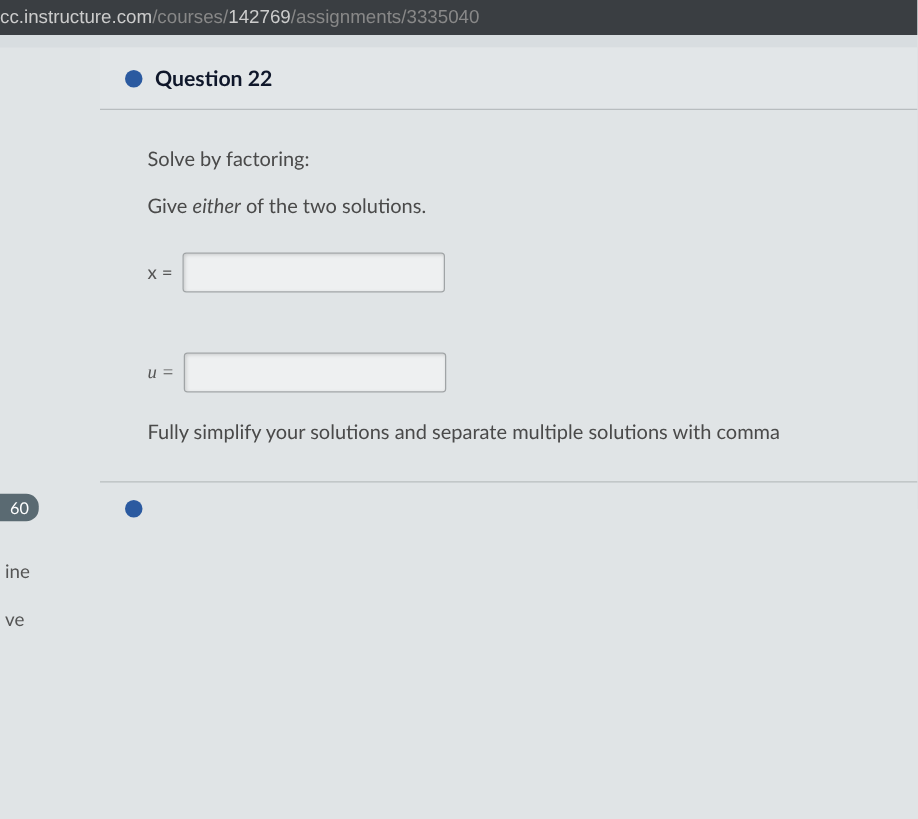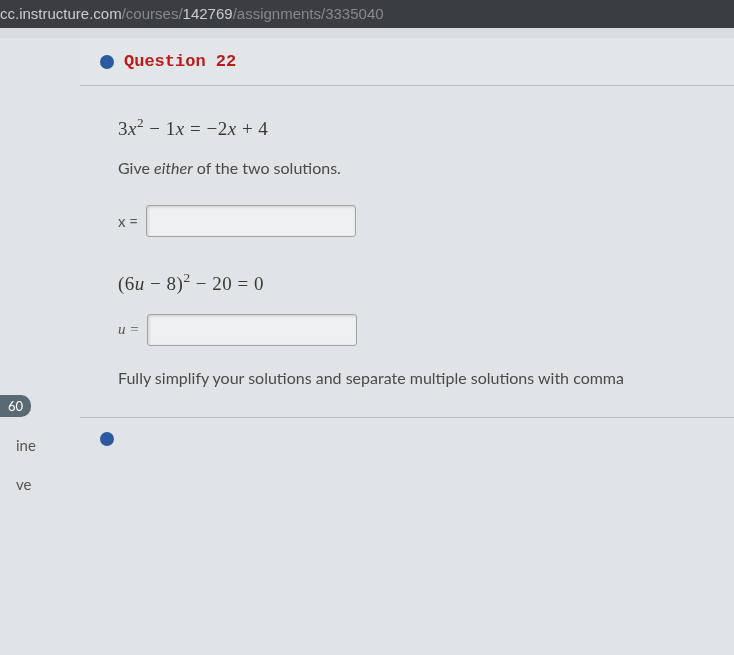--- a/index.html
+++ b/index.html
@@ -40,23 +40,22 @@
     .question-header.first { border-top: none; margin-top: 10px;}
     .bullet {
       width: 14px;
       height: 14px;
       border-radius: 50%;
       background: #2b5aa0;
       flex: none;
     }
     .q-title {
       font-weight: 700;
-      color: #b91c1c;
+      color: #0f172a;
       font-size: 17px;
-      font-family: Liberation Mono, monospace;
     }
     .q-body {
       padding: 30px 20px 10px 38px;
       color: #4a4a4a;
     }
     .prompt-text {
       font-size: 16px;
       margin-bottom: 18px;
       color: #4a4a4a;
     }
@@ -103,23 +102,23 @@
       font-size: 15px;
       line-height: 1.4;
     }
     .side-badge {
       background: #5a6a72;
       color: #fff;
       border-radius: 0 10px 10px 0;
       padding: 2px 8px;
       font-size: 13px;
       display: inline-block;
-      margin-bottom: 18px;
+      margin-bottom: 30px;
     }
-    .side-word { margin-bottom: 18px; padding-left: 16px; }
+    .side-word { margin-bottom: 18px; padding-left: 4px; }
     .q23-body { padding: 24px 20px 10px 38px; color: #4a4a4a; }
     .final-hint { font-size: 16px; color: #4a4a4a; margin-top: 22px; white-space: nowrap;}
     .tiny-bullet-row{
       border-top: 1px solid #b8bdbf;
       margin-top: 20px;
       padding: 14px 20px;
       display:flex; align-items:center; gap:10px;
     }
   </style>
 </head>
@@ -135,32 +134,31 @@
     <div class="side-badge">60</div>
     <div class="side-word">ine</div>
     <div class="side-word">ve</div>
   </div>
 
   <div class="question-header first">
     <span class="bullet"></span>
     <span class="q-title">Question 22</span>
   </div>
   <div class="q-body">
-    <div class="equation">3<span style="font-style:italic">x</span><sup>2</sup> − 1<span style="font-style:italic">x</span> = −2<span style="font-style:italic">x</span> + 4</div>
+    <div class="prompt-text">Solve by factoring:</div>
     <div class="hint-text">
       <span>Give </span><em>either</em><span> of the two solutions.</span>
     </div>
     <div class="answer-row">
       <span>x =</span>
       <input class="answer-input" type="text" style="">
     </div>
   </div>
 
   <div class="q23-body">
-    <div class="equation">(6<span style="font-style:italic">u</span> − 8)<sup>2</sup> − 20 = 0</div>
     <div class="answer-row" style="margin-top:14px">
       <span class="var">u =</span>
       <input class="answer-input" type="text" style="">
     </div>
     <div class="final-hint">Fully simplify your solutions and separate multiple solutions with comma</div>
   </div>
 
   <div class="tiny-bullet-row">
     <span class="bullet"></span>
   </div>

